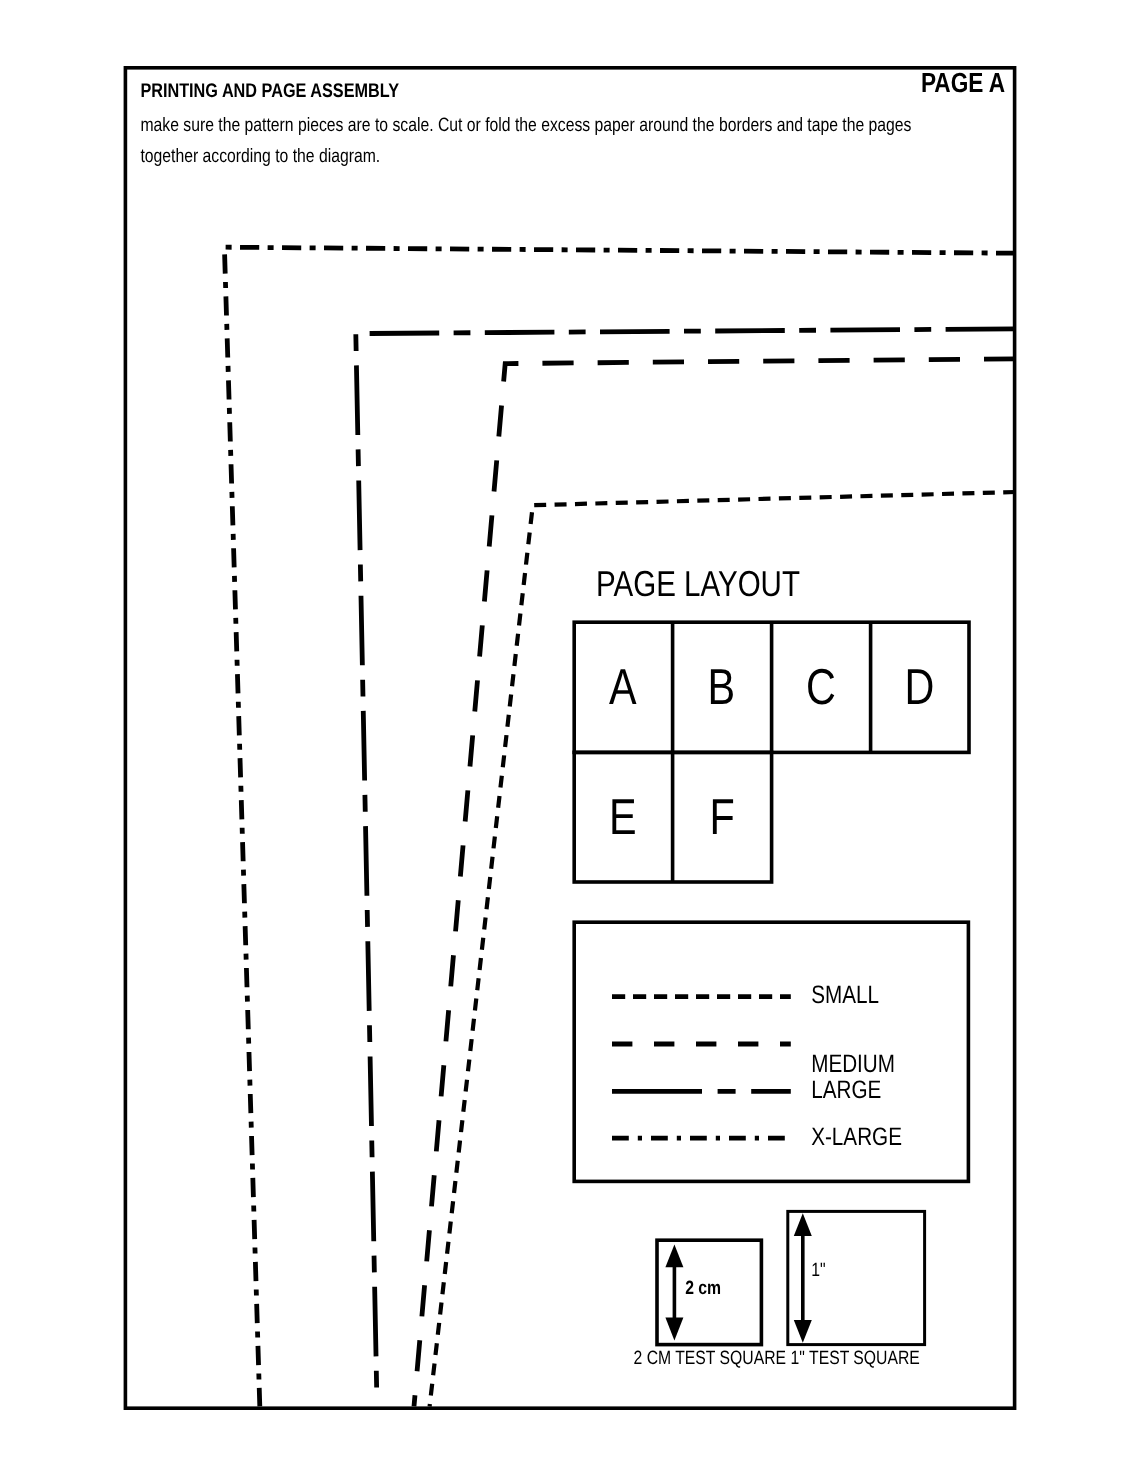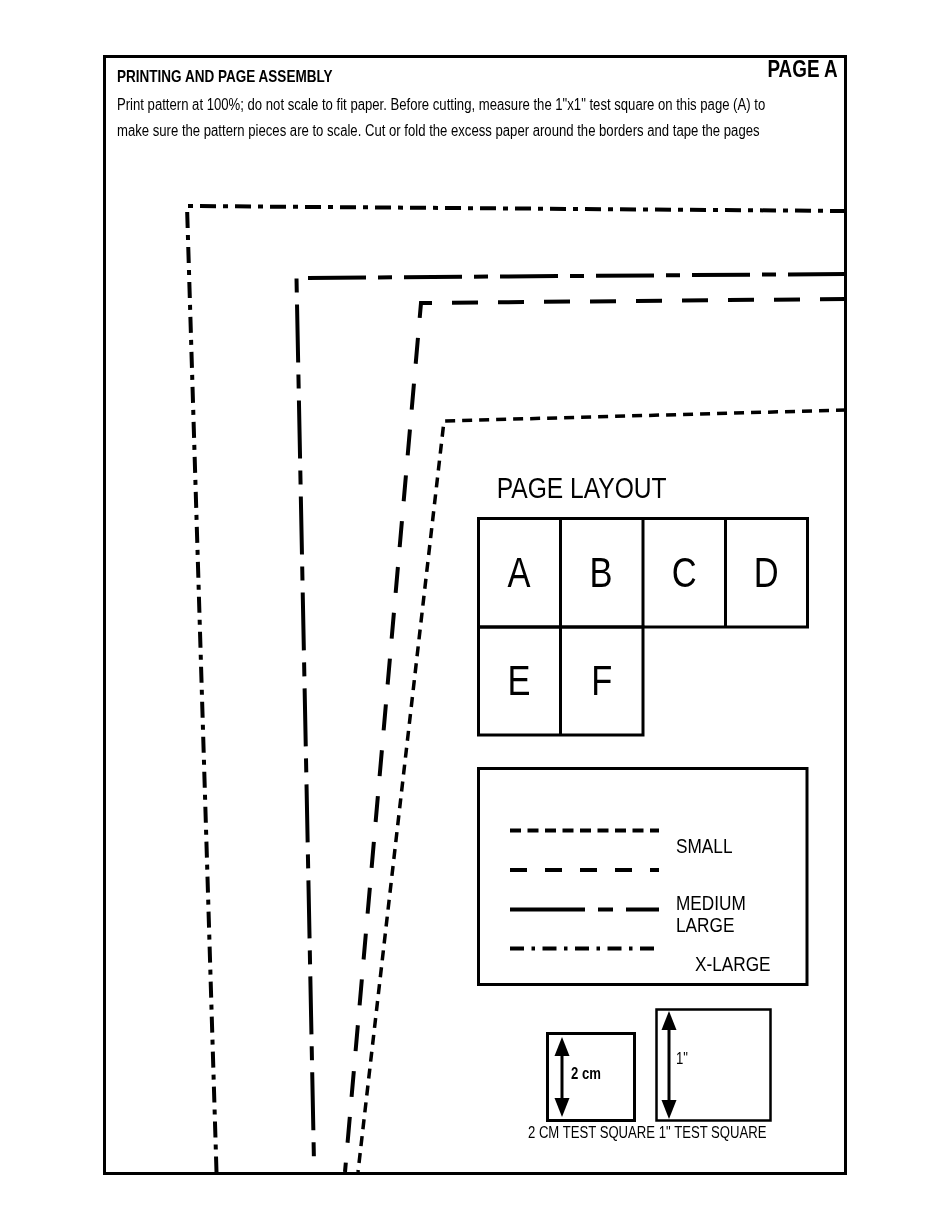--- a/index.html
+++ b/index.html
@@ -59,21 +59,21 @@
     text-align: left;
   }
   .pl-title { left: 478px; top: 472px; width: 330px; }
   .sk-title { left: 478px; top: 772px; width: 329px; }
   .grid-cell {
     display: flex; align-items: center; justify-content: center;
     font-size: 42px; font-weight: 400;
   }
   .sk-label {
     left: 676px; width: 130px;
-    font-size: 21px; font-weight: 400; line-height: 22px; margin-top: 16px;
+    font-size: 21px; font-weight: 400; line-height: 22px;
   }
   .dim-label { font-size: 16px; font-weight: 400; line-height: 20px; }
   .square-caption {
     font-size: 16px; font-weight: 400; line-height: 17px;
     text-align: center; width: 200px;
   }
 </style>
 </head>
 <body>
 
@@ -125,24 +125,24 @@
   <div class="abs heading">
     <span class="cond">PRINTING AND PAGE ASSEMBLY</span>
   </div>
 
   <div class="abs page-label">
     <span class="cond">PAGE A</span>
   </div>
 
   <div class="abs intro">
     <div class="line">
-      <span class="cond">Print pattern at 100%; do not scale to fit paper. Before cutting, measure the 1"x1" test square on this page (A) to</span>
+      <span class="cond">make sure the pattern pieces are to scale. Cut or fold the excess paper around the borders and tape the pages</span>
     </div>
     <div class="line">
-      <span class="cond">make sure the pattern pieces are to scale. Cut or fold the excess paper around the borders and tape the pages</span>
+      <span class="cond">together according to the diagram.</span>
     </div>
   </div>
 
   <div class="abs title-lg pl-title">
     <span class="cond-c">PAGE LAYOUT</span>
   </div>
 
   <div class="abs grid-cell" style="left:478px; top:518px; width:82px; height:109px;">
     <span class="cond-c">A</span>
   </div>
@@ -165,21 +165,21 @@
 
   <div class="abs sk-label" style="top:819px;">
     <span class="cond">SMALL</span>
   </div>
   <div class="abs sk-label" style="top:876px;">
     <span class="cond">MEDIUM</span>
   </div>
   <div class="abs sk-label" style="top:898px;">
     <span class="cond">LARGE</span>
   </div>
-  <div class="abs sk-label" style="top:937px;text-align:center;">
+  <div class="abs sk-label" style="top:937px;">
     <span class="cond">X-LARGE</span>
   </div>
 
   <div class="abs dim-label" style="left:571px; top:1064px;font-weight:bold;">
     <span class="cond">2 cm</span>
   </div>
   <div class="abs dim-label" style="left:676px; top:1049px;">
     <span class="cond">1"</span>
   </div>
 

